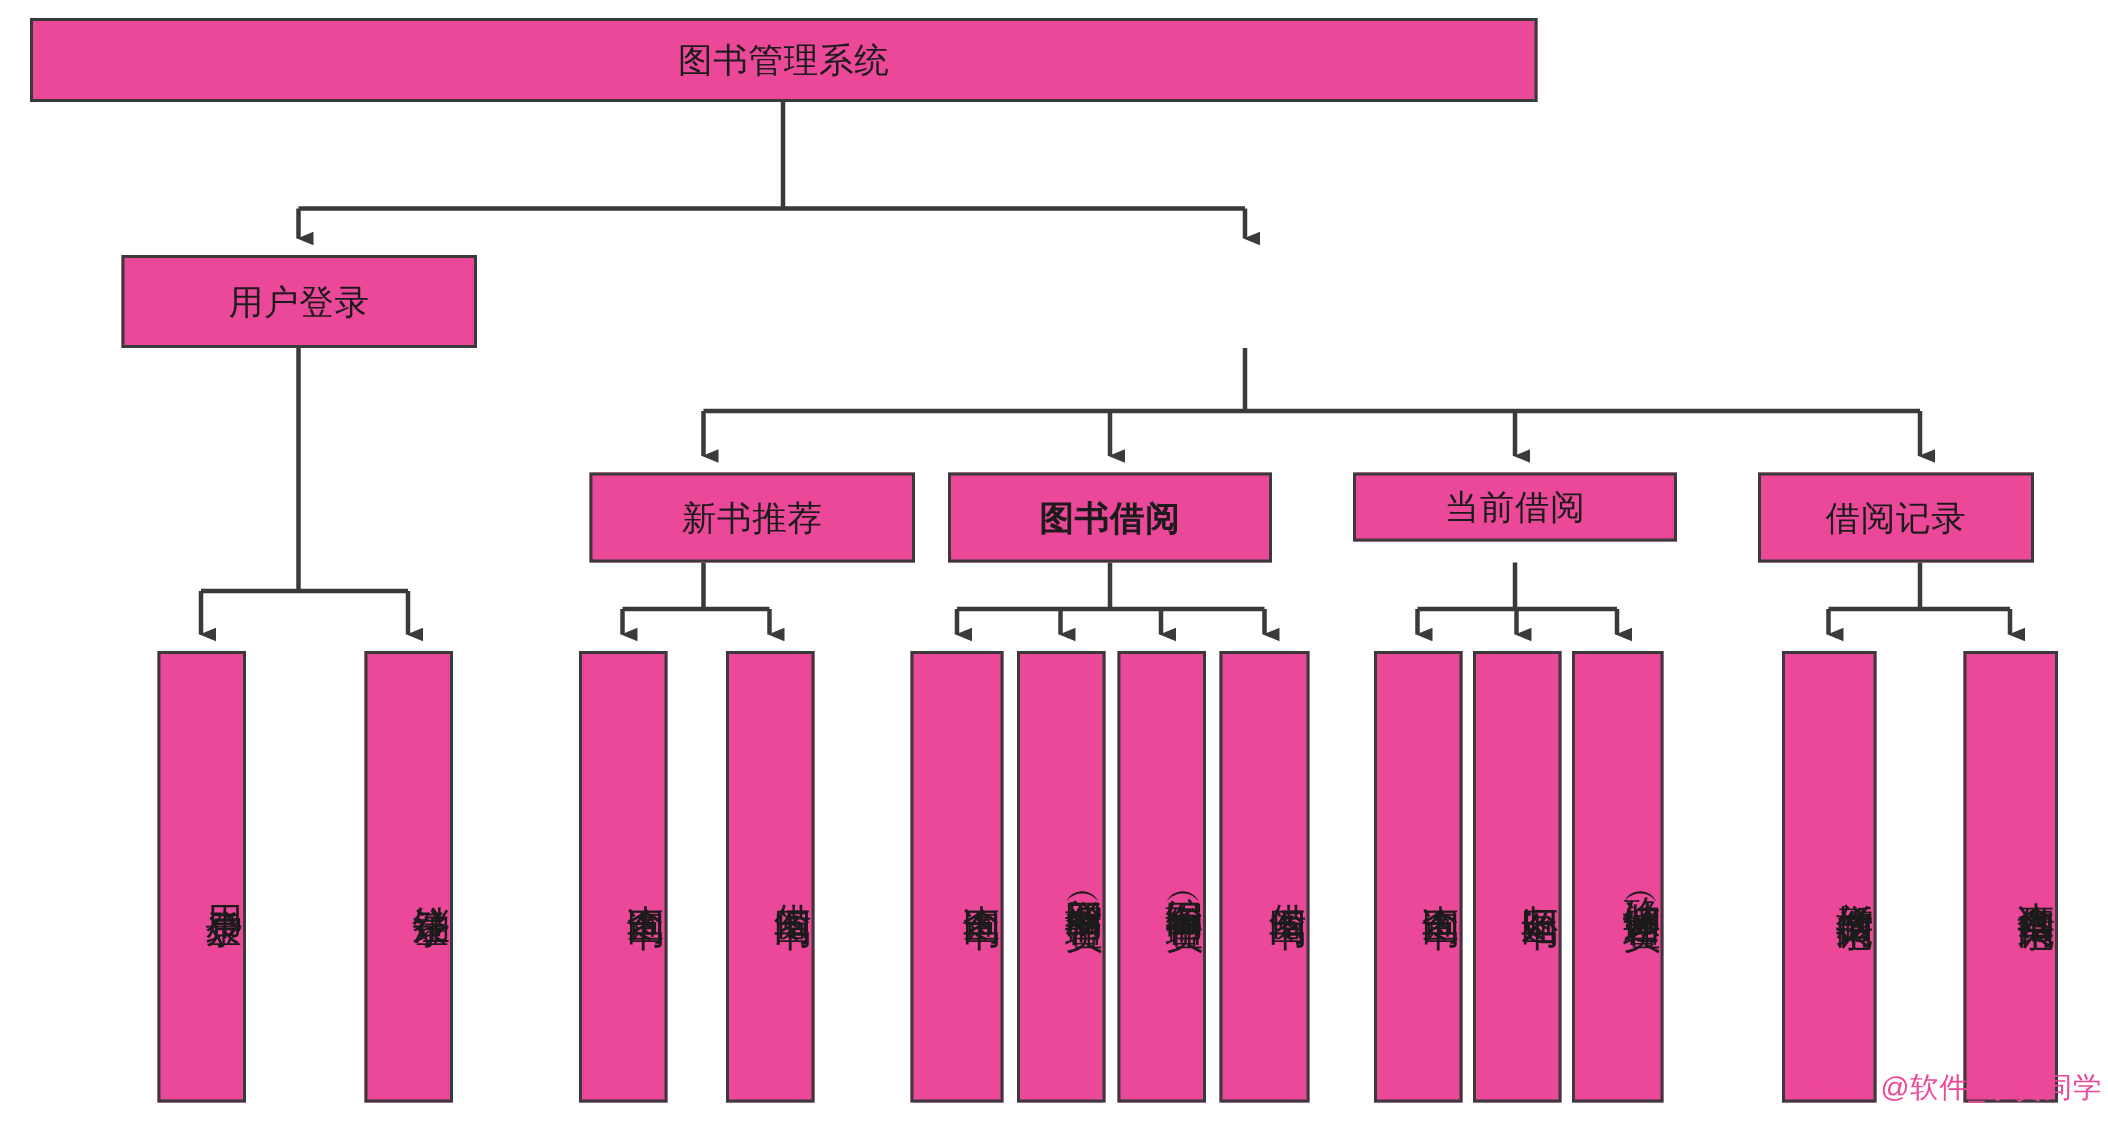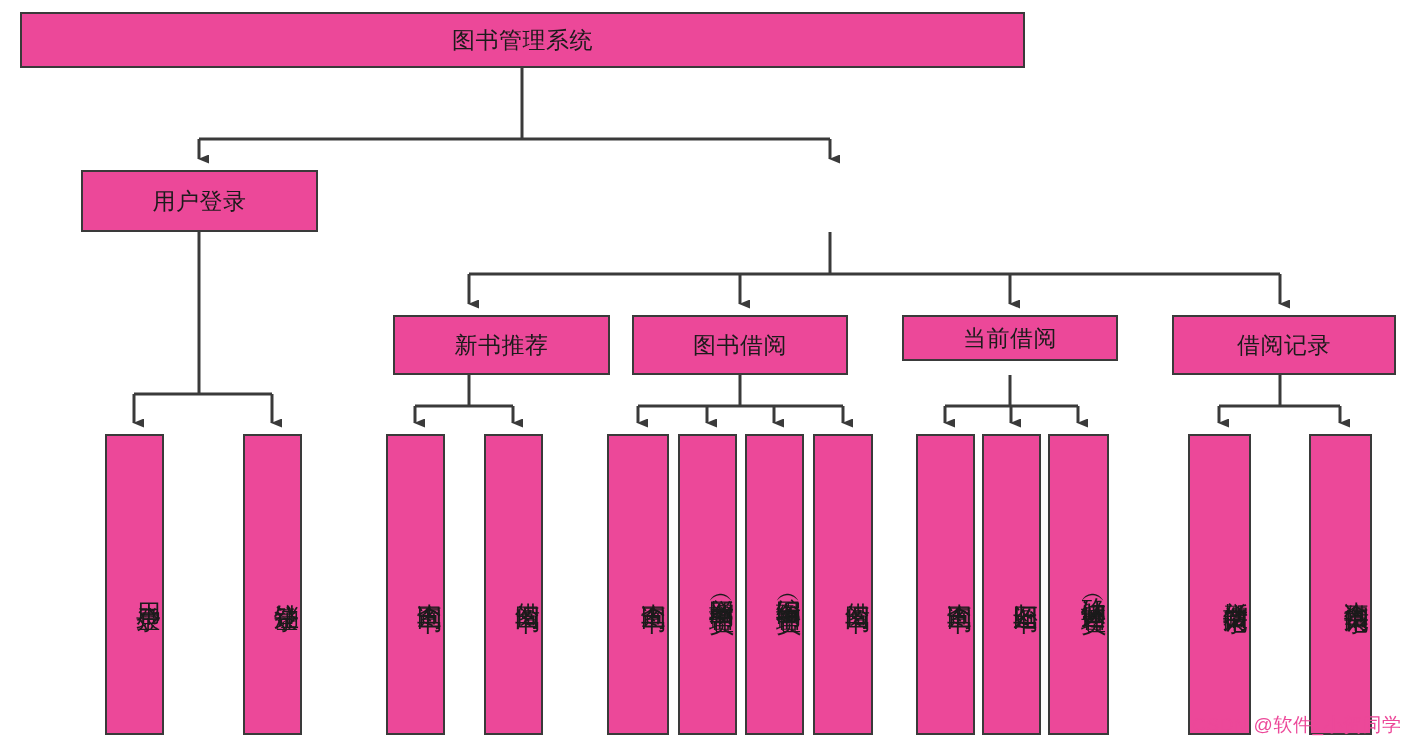--- a/index.html
+++ b/index.html
@@ -120,23 +120,23 @@
       <path d="M1219,406 L1219,423" marker-end="url(#arrowhead)"></path>
       <path d="M1340,406 L1340,423" marker-end="url(#arrowhead)"></path>
     </g>
   </svg>
 
   <div class="node horiz" style="left: 20px; top: 12px; width: 1005px; height: 56px;">图书管理系统</div>
 
   <div class="node horiz" style="left: 81px; top: 170px; width: 237px; height: 62px;">用户登录</div>
 
   <div class="node horiz" style="left: 361px; top: 315px; width: 217px; height: 60px; margin-left: 32px;">新书推荐</div>
-  <div class="node horiz" style="left: 632px; top: 315px; width: 216px; height: 60px;">图书借阅</div>
+  <div class="node horiz" style="left: 632px; top: 315px; width: 216px; height: 60px; font-weight: bold;">图书借阅</div>
   <div class="node horiz" style="left: 902px; top: 315px; width: 216px; height: 46px;">当前借阅</div>
-  <div class="node horiz" style="left: 1172px; top: 315px; width: 224px; height: 60px;">借阅记录</div>
+  <div class="node horiz" style="left: 1172px; top: 315px; width: 184px; height: 60px;">借阅记录</div>
 
   <div class="node vert" style="left: 105px; top: 434px; width: 59px; height: 301px;">
       <span class="vtext">用户登录</span>
     </div>
   <div class="node vert" style="left: 243px; top: 434px; width: 59px; height: 301px;">
       <span class="vtext">注销登录</span>
     </div>
   <div class="node vert" style="left: 386px; top: 434px; width: 59px; height: 301px;">
       <span class="vtext">查询图书</span>
     </div>

